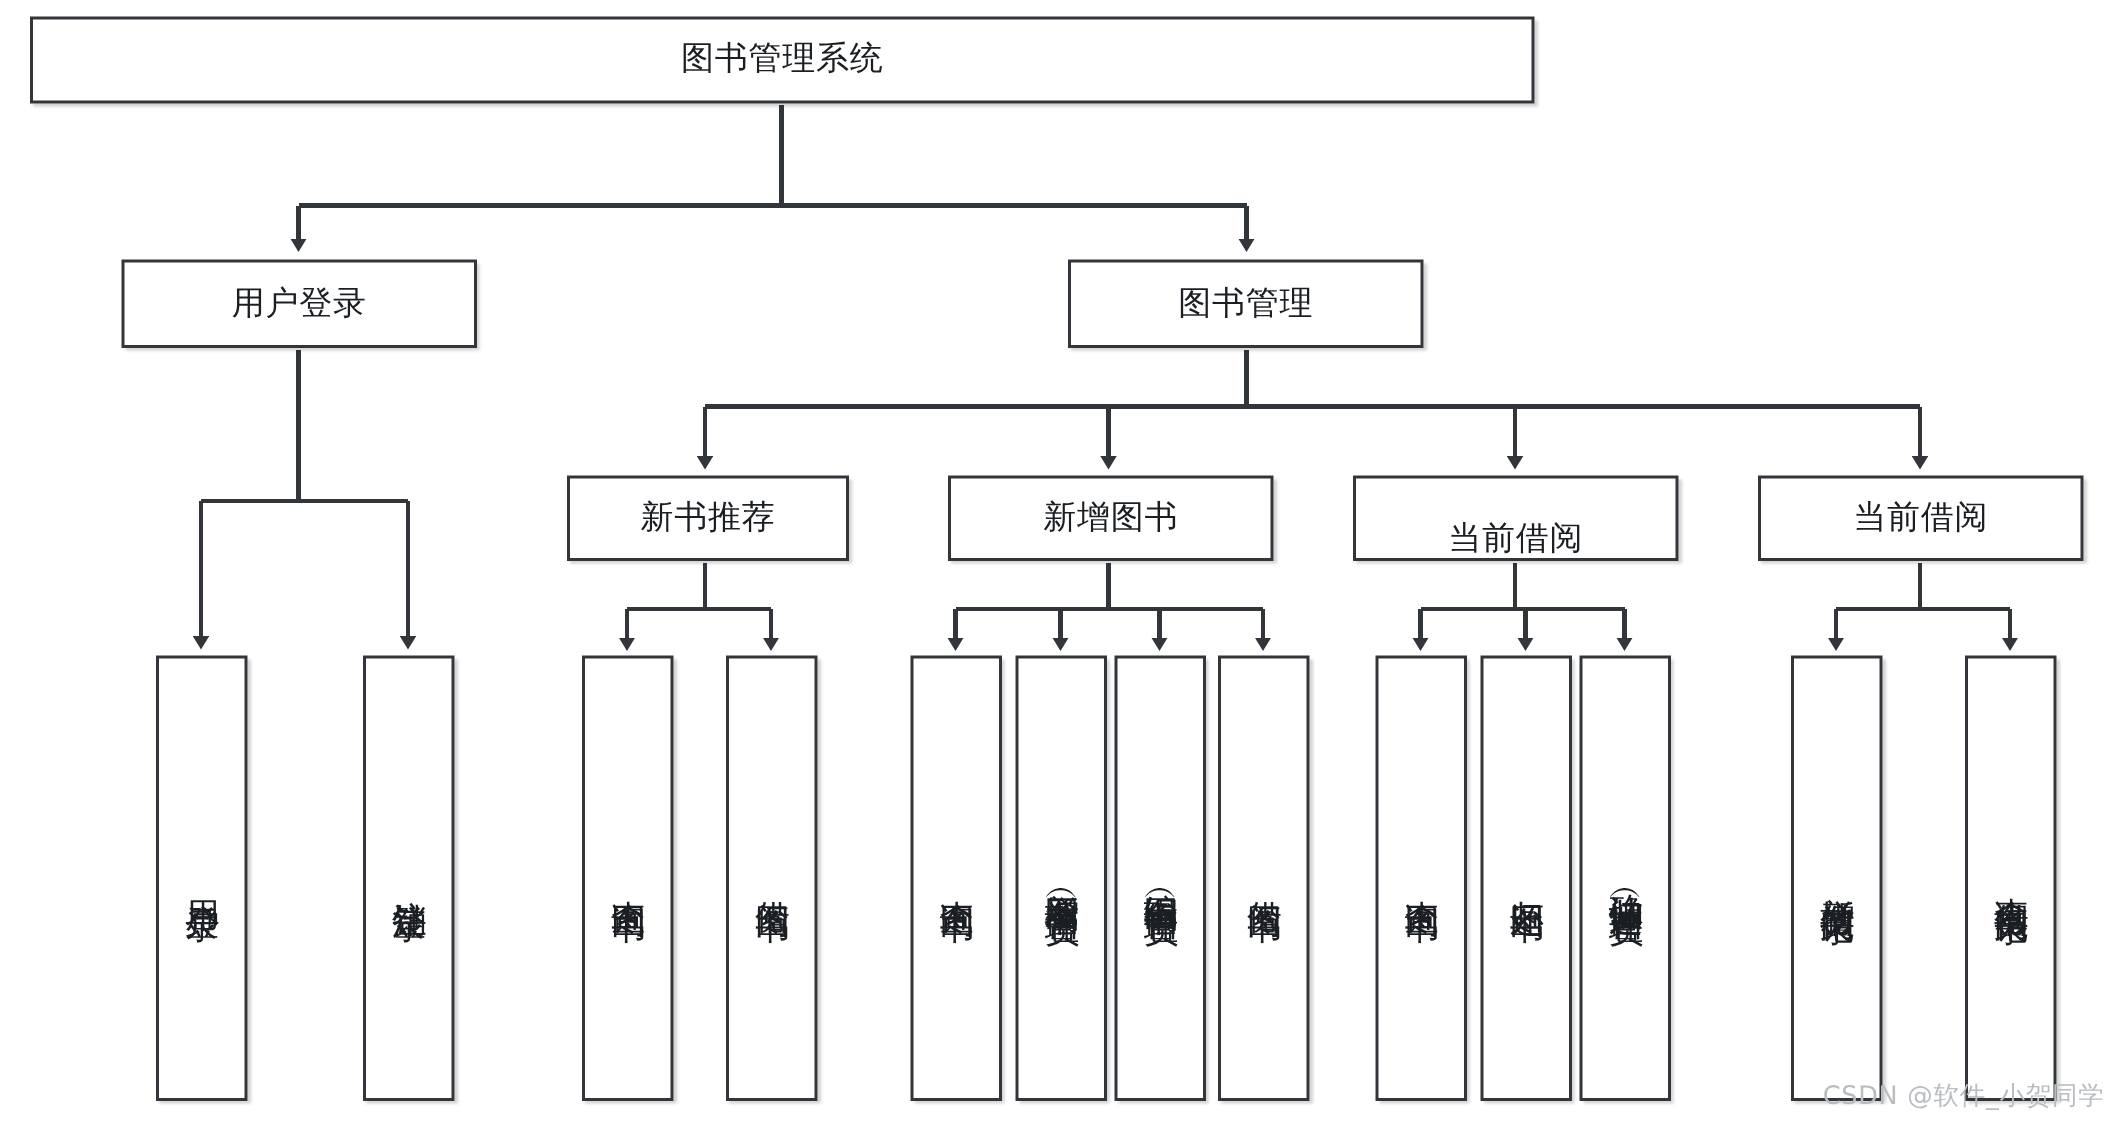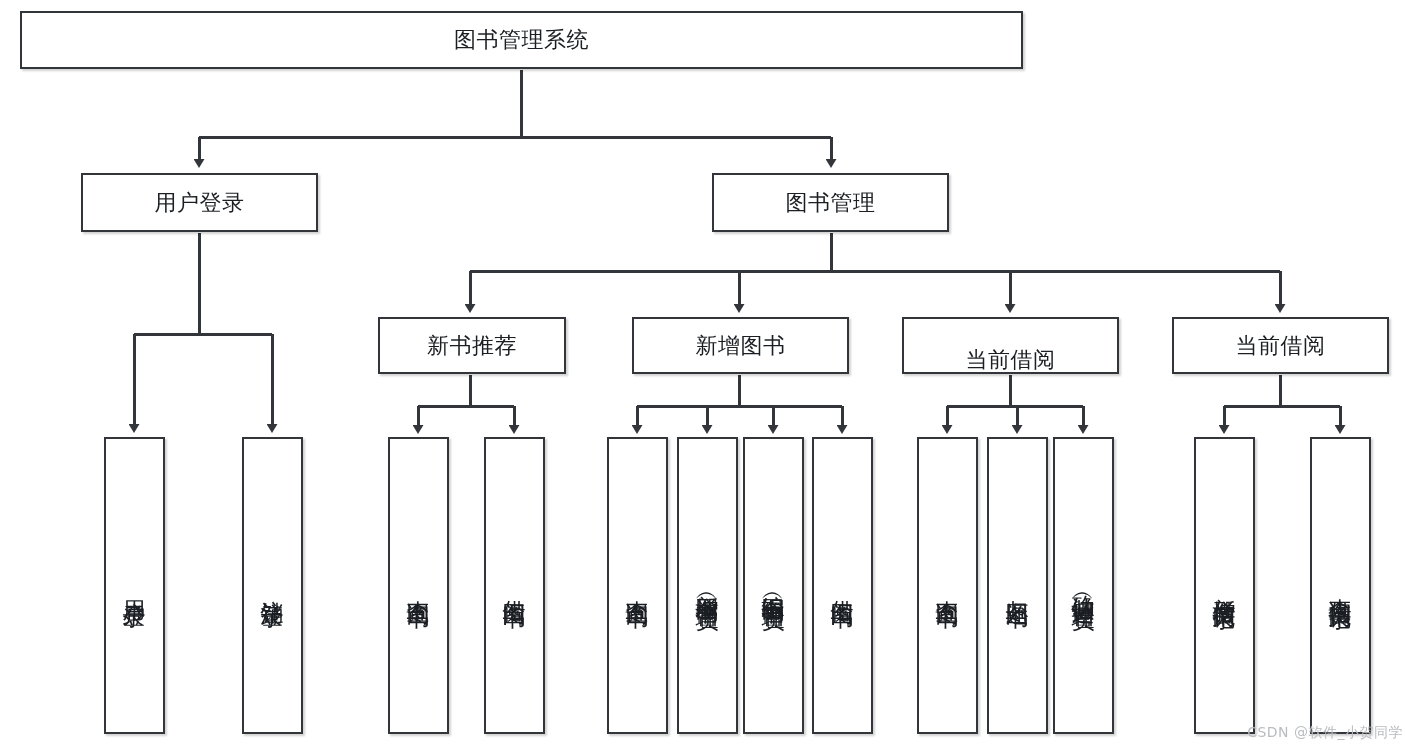--- a/index.html
+++ b/index.html
@@ -50,21 +50,21 @@
     writing-mode: vertical-rl;
     text-orientation: upright;
     font-size: 23px;
     letter-spacing: 2px;
     line-height: 1.05;
   }
   .watermark {
     position: absolute;
     right: 14px;
     bottom: 5px;
-    font-size: 14px;
+    font-size: 17px;
     color: #b9bcc0;
     white-space: nowrap;
     letter-spacing: 0.5px;
     pointer-events: none;
   }
 </style>
 </head>
 <body>
 
 <div id="diagram-root">

